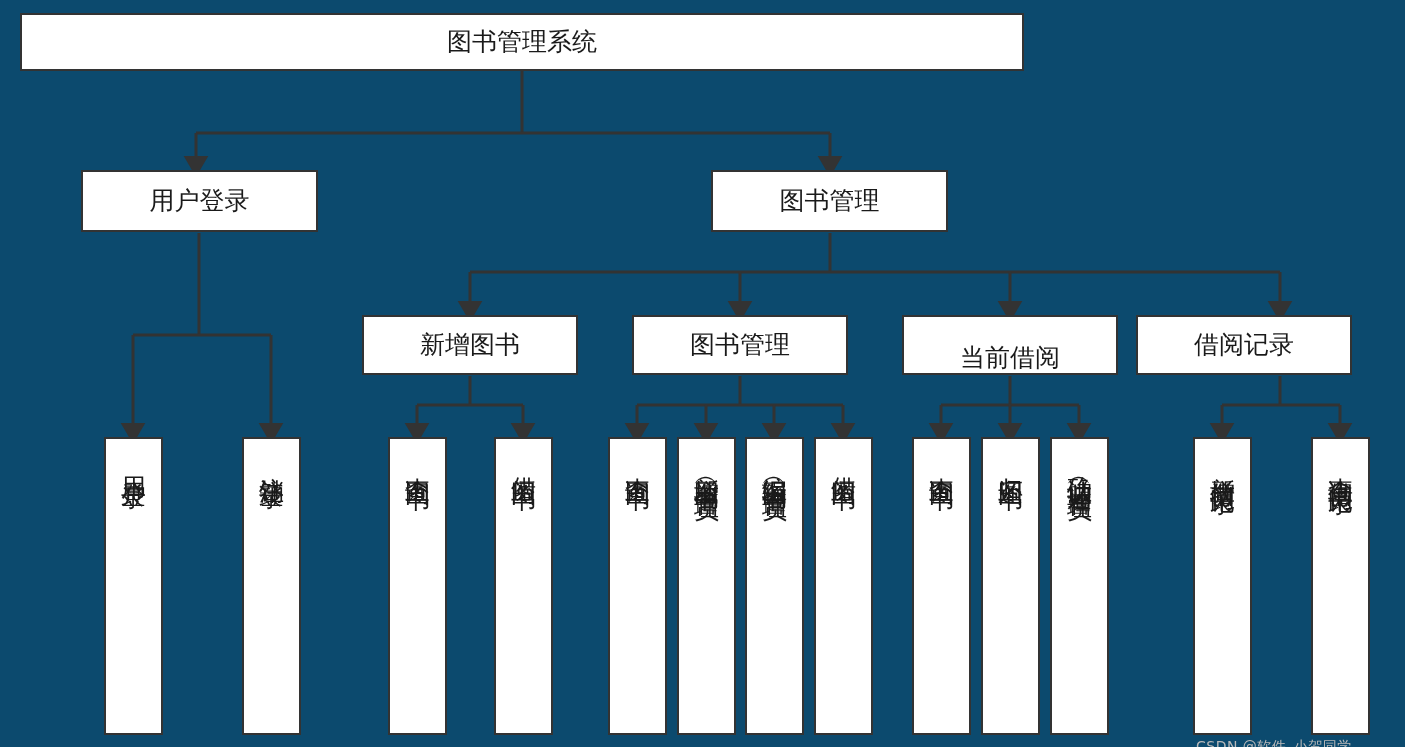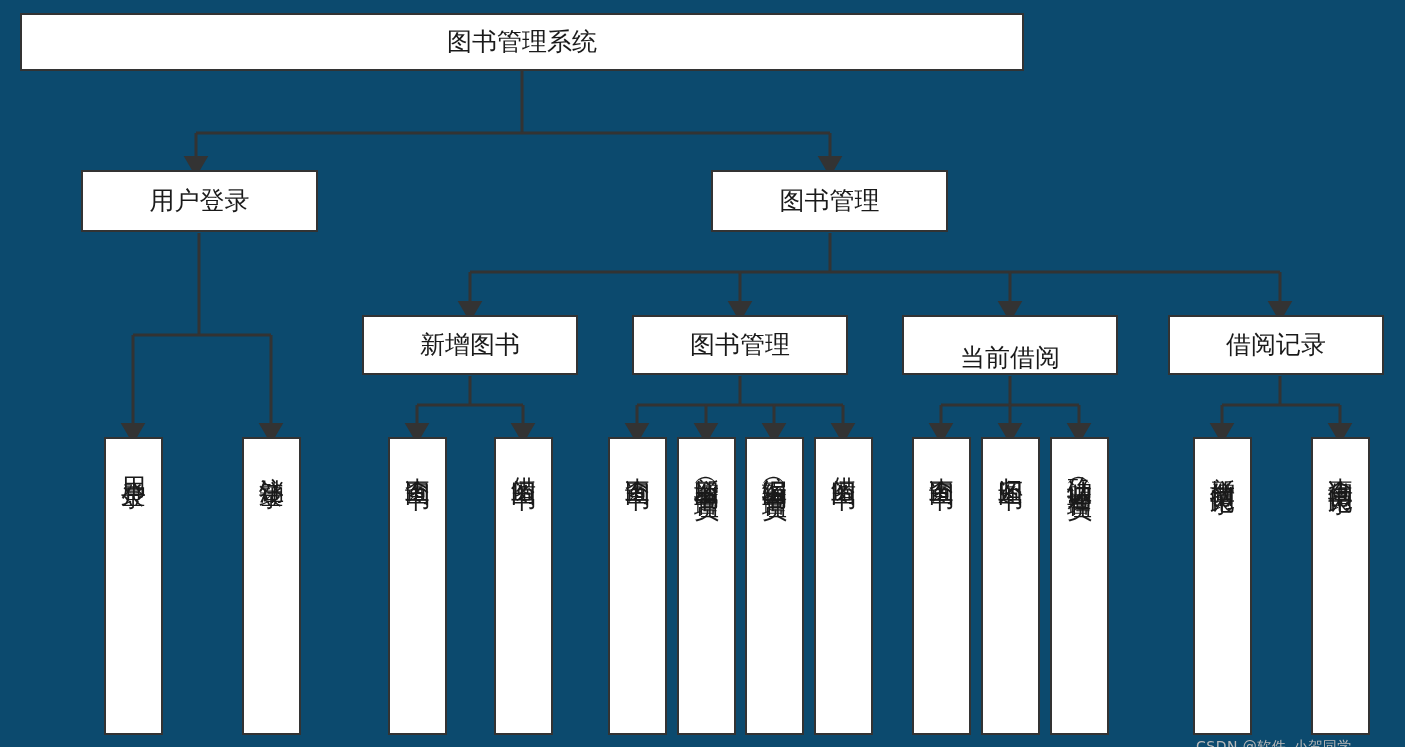--- a/index.html
+++ b/index.html
@@ -154,21 +154,21 @@
 
     <div class="node horiz" style="left:362px; top:315px; width:216px; height:60px;">
       <span class="node-label">新增图书</span>
     </div>
     <div class="node horiz" style="left:632px; top:315px; width:216px; height:60px;">
       <span class="node-label">图书管理</span>
     </div>
     <div class="node horiz" style="left:902px; top:315px; width:216px; height:60px;align-items:flex-end;">
       <span class="node-label">当前借阅</span>
     </div>
-    <div class="node horiz" style="left:1168px; top:315px; width:216px; height:60px;align-items:center;">
+    <div class="node horiz" style="left:1136px; top:315px; width:216px; height:60px;align-items:center;">
       <span class="node-label">借阅记录</span>
     </div>
 
     <div class="node vert" style="left:104px; top:437px; width:59px; height:298px;">
       <span class="node-label">用户登录</span>
     </div>
     <div class="node vert" style="left:242px; top:437px; width:59px; height:298px;">
       <span class="node-label">注销登录</span>
     </div>
 

